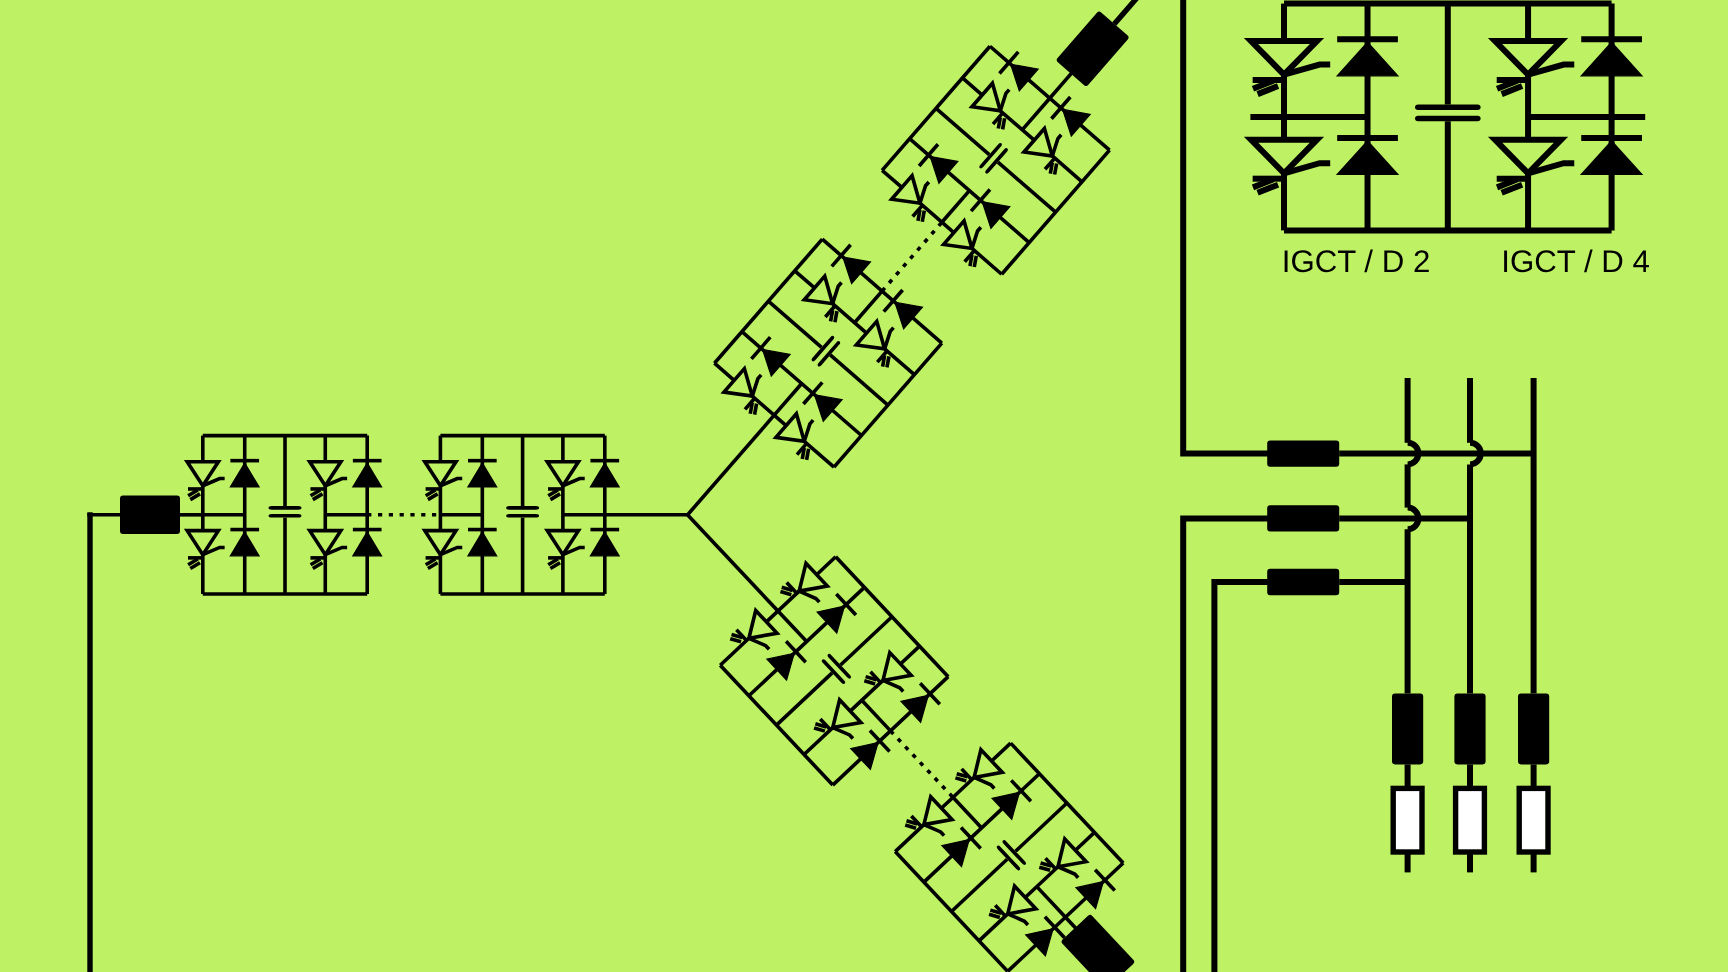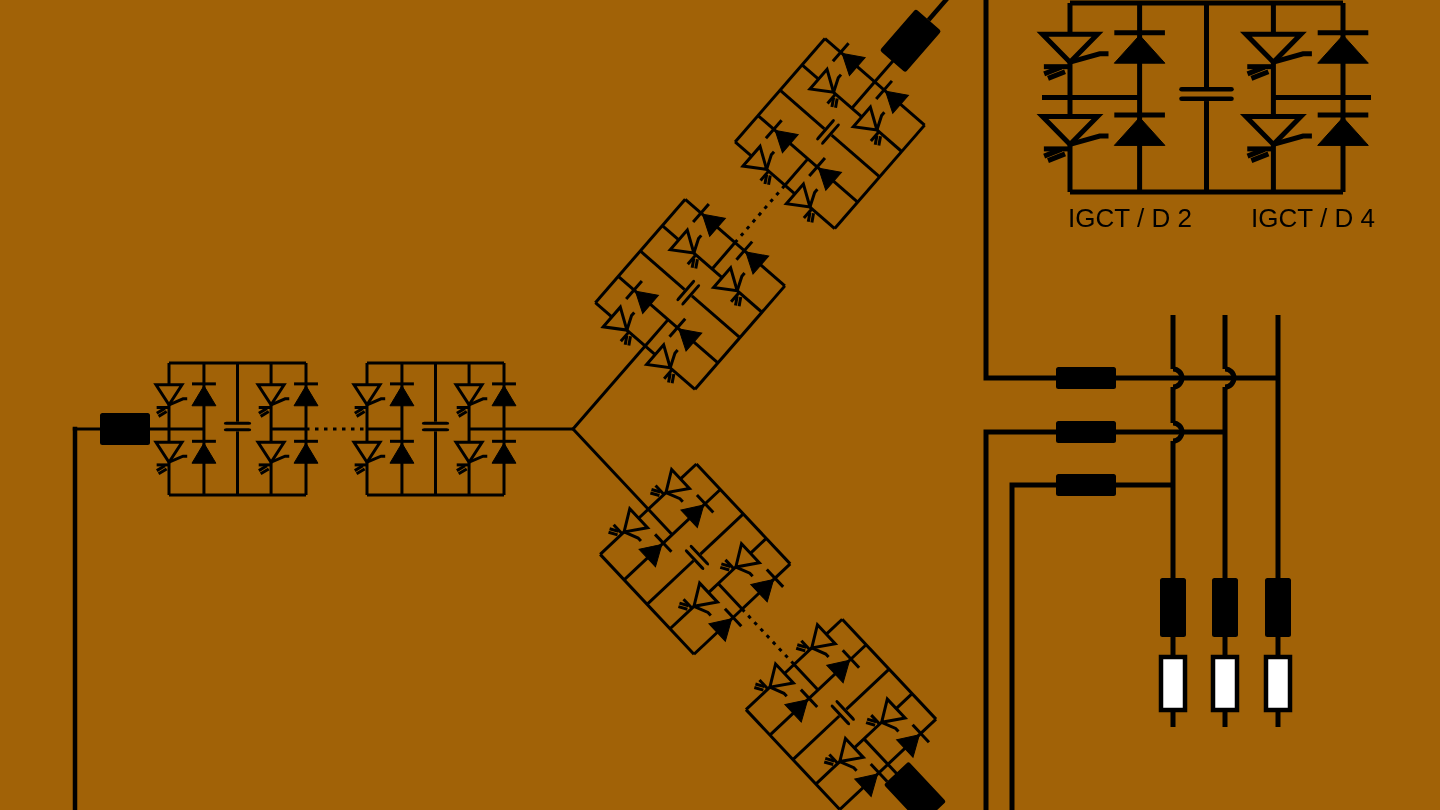--- a/index.html
+++ b/index.html
@@ -1,16 +1,16 @@
 <!DOCTYPE html>
 <html><head>
 <meta charset="utf-8">
 <style>
   html,body{margin:0;padding:0;background:#ffffff;width:1440px;height:810px;overflow:hidden;}
-  #stage{position:relative;width:1440px;height:810px;background:#a16207;}
+  #stage{position:relative;width:1440px;height:810px;background:#bef264;}
   svg{display:block;}
   text.inset-label{font-family:"Liberation Sans", sans-serif;}
 </style>
 </head>
 <body>
 
 <div id="stage">
   <svg id="cv" width="1440" height="810" viewBox="0 0 1440 810" xmlns="http://www.w3.org/2000/svg">
     <g id="gen">
         <g>

